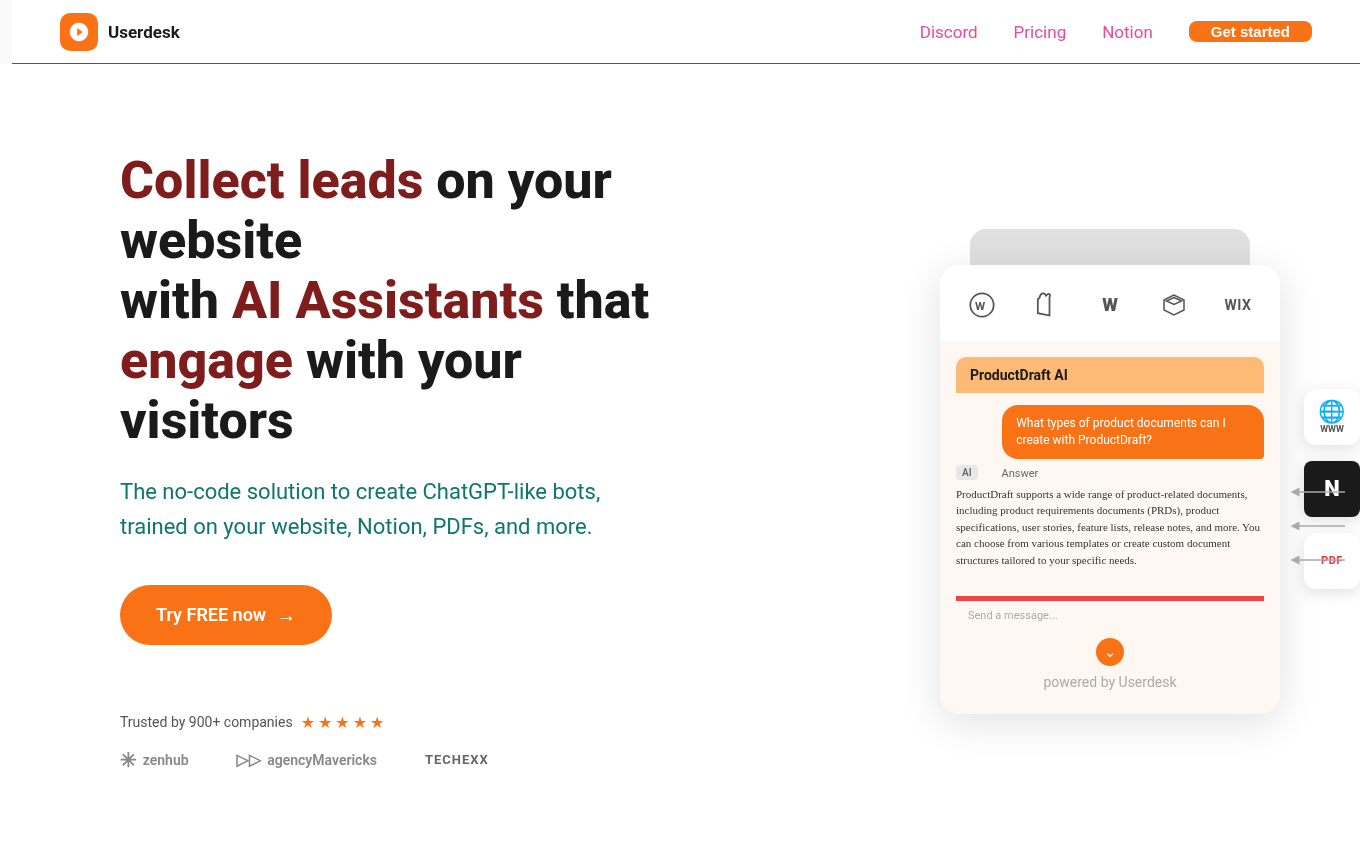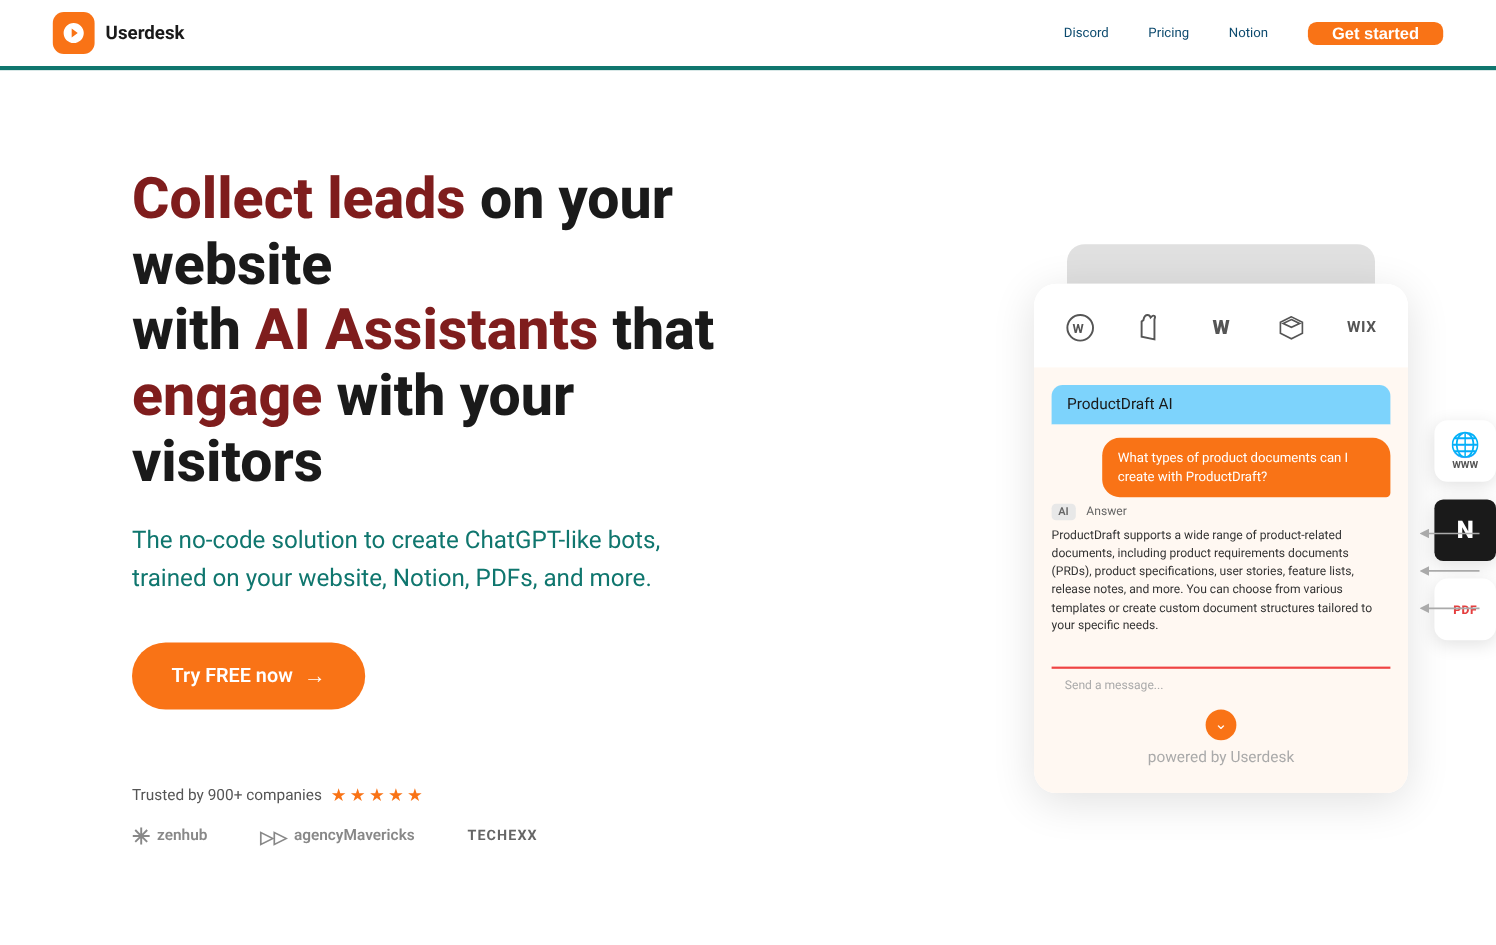--- a/index.html
+++ b/index.html
@@ -11,21 +11,22 @@
     }
 
     
     nav {
       display: flex;
       align-items: center;
       justify-content: space-between;
       padding: 0 48px;
       height: 64px;
       background: #fff;
-      border-bottom: 4px solid #0f766e;
+      border-bottom: 1px solid #0f766e;
+      margin-left: 12px;
     }
     .nav-logo {
       display: flex;
       align-items: center;
       gap: 10px;
     }
     .logo-icon {
       width: 38px;
       height: 38px;
       background: #f97316;
@@ -39,22 +40,22 @@
       font-size: 17px;
       font-weight: 700;
       color: #1a1a1a;
     }
     .nav-links {
       display: flex;
       align-items: center;
       gap: 36px;
     }
     .nav-link {
-      font-size: 12px;
-      color: #0c4a6e;
+      font-size: 17px;
+      color: #ec4899;
       text-decoration: none;
       cursor: pointer;
     }
     .btn-get-started {
       background: #f97316;
       color: white;
       border: none;
       padding: 2px 22px;
       border-radius: 8px;
       font-size: 15px;
@@ -196,25 +197,25 @@
       color: #555;
       letter-spacing: 0.5px;
     }
 
     
     .chat-body {
       background: #fff8f2;
       padding: 16px;
     }
     .chat-title-bar {
-      background: #7dd3fc;
+      background: #fdba74;
       border-radius: 10px 10px 0 0;
       padding: 10px 14px;
       font-size: 14px;
-      font-weight: 400;
+      font-weight: 700;
       color: #1a1a1a;
     }
     .chat-messages {
       background: #fff8f2;
       padding: 12px 0 8px;
     }
     .chat-bubble-user {
       background: #f97316;
       color: white;
       border-radius: 16px 16px 4px 16px;
@@ -223,43 +224,44 @@
       margin-left: auto;
       margin-bottom: 6px;
       max-width: 85%;
       line-height: 1.4;
     }
     .answer-section {
       margin-bottom: 8px;
     }
     .answer-header {
       display: flex;
-      align-items: flex-start;
-      gap: 10px;
+      align-items: flex-end;
+      gap: 24px;
       margin-bottom: 6px;
     }
     .answer-badge {
       background: #e8e8e8;
       border-radius: 4px;
       padding: 2px 6px;
       font-size: 10px;
       font-weight: 600;
       color: #666;
     }
     .answer-label {
       font-size: 11px;
       color: #666;
     }
     .answer-text {
       font-size: 11px;
       color: #333;
       line-height: 1.5;
+      font-family: Liberation Serif, serif;
     }
     .chat-input-area {
-      border-top: 2px solid #ef4444;
+      border-top: 5px solid #ef4444;
       padding: 8px 12px;
       background: #fff8f2;
       display: flex;
       align-items: center;
       margin-top: 12px;
     }
     .chat-input-placeholder {
       font-size: 11px;
       color: #aaa;
       flex: 1;

